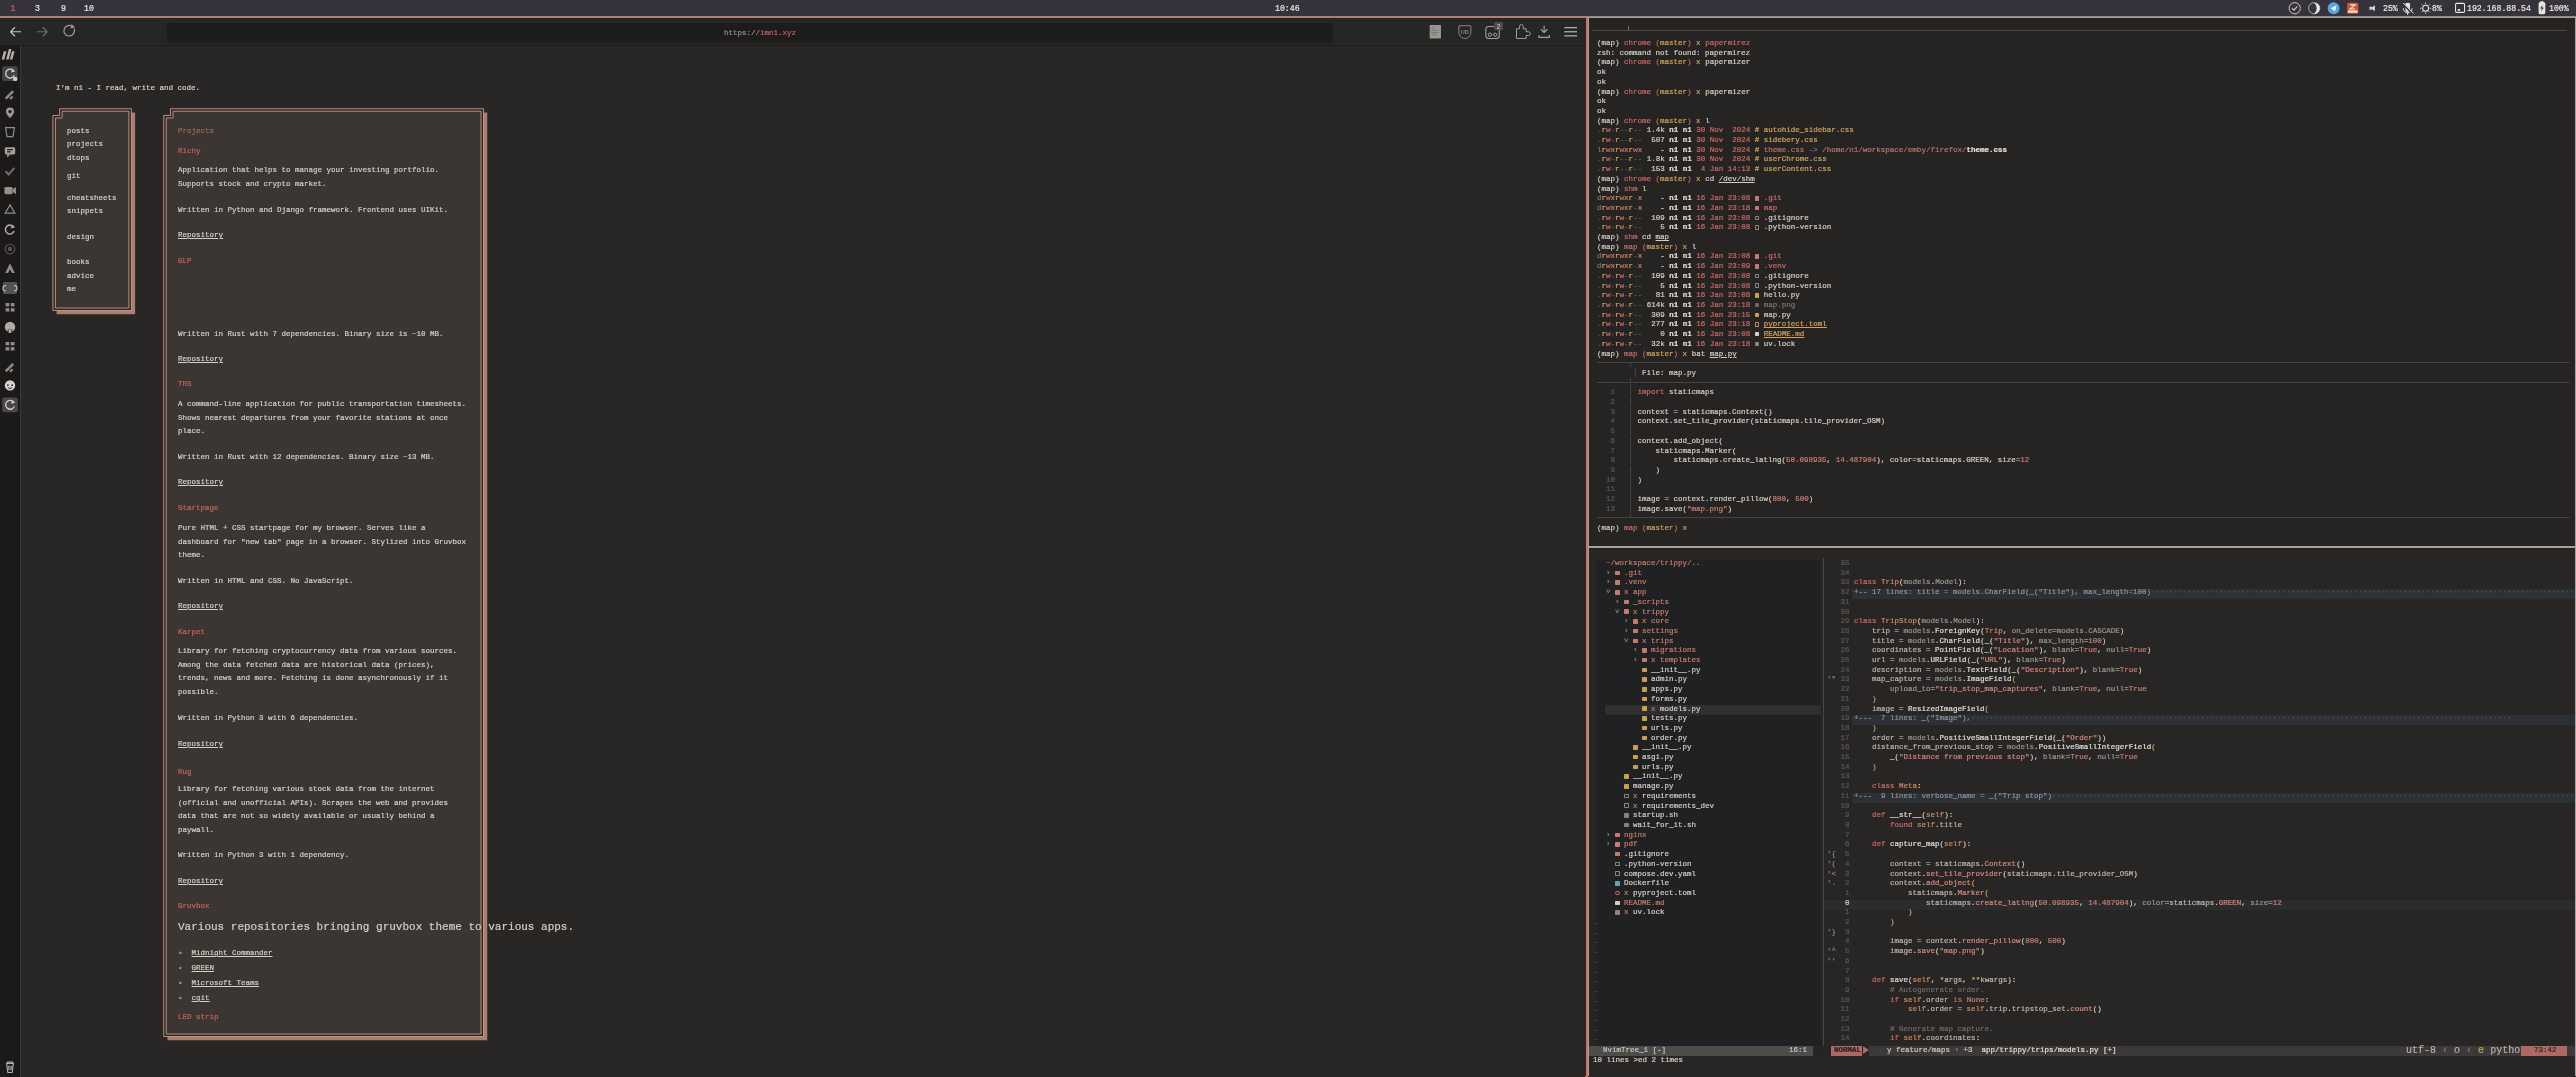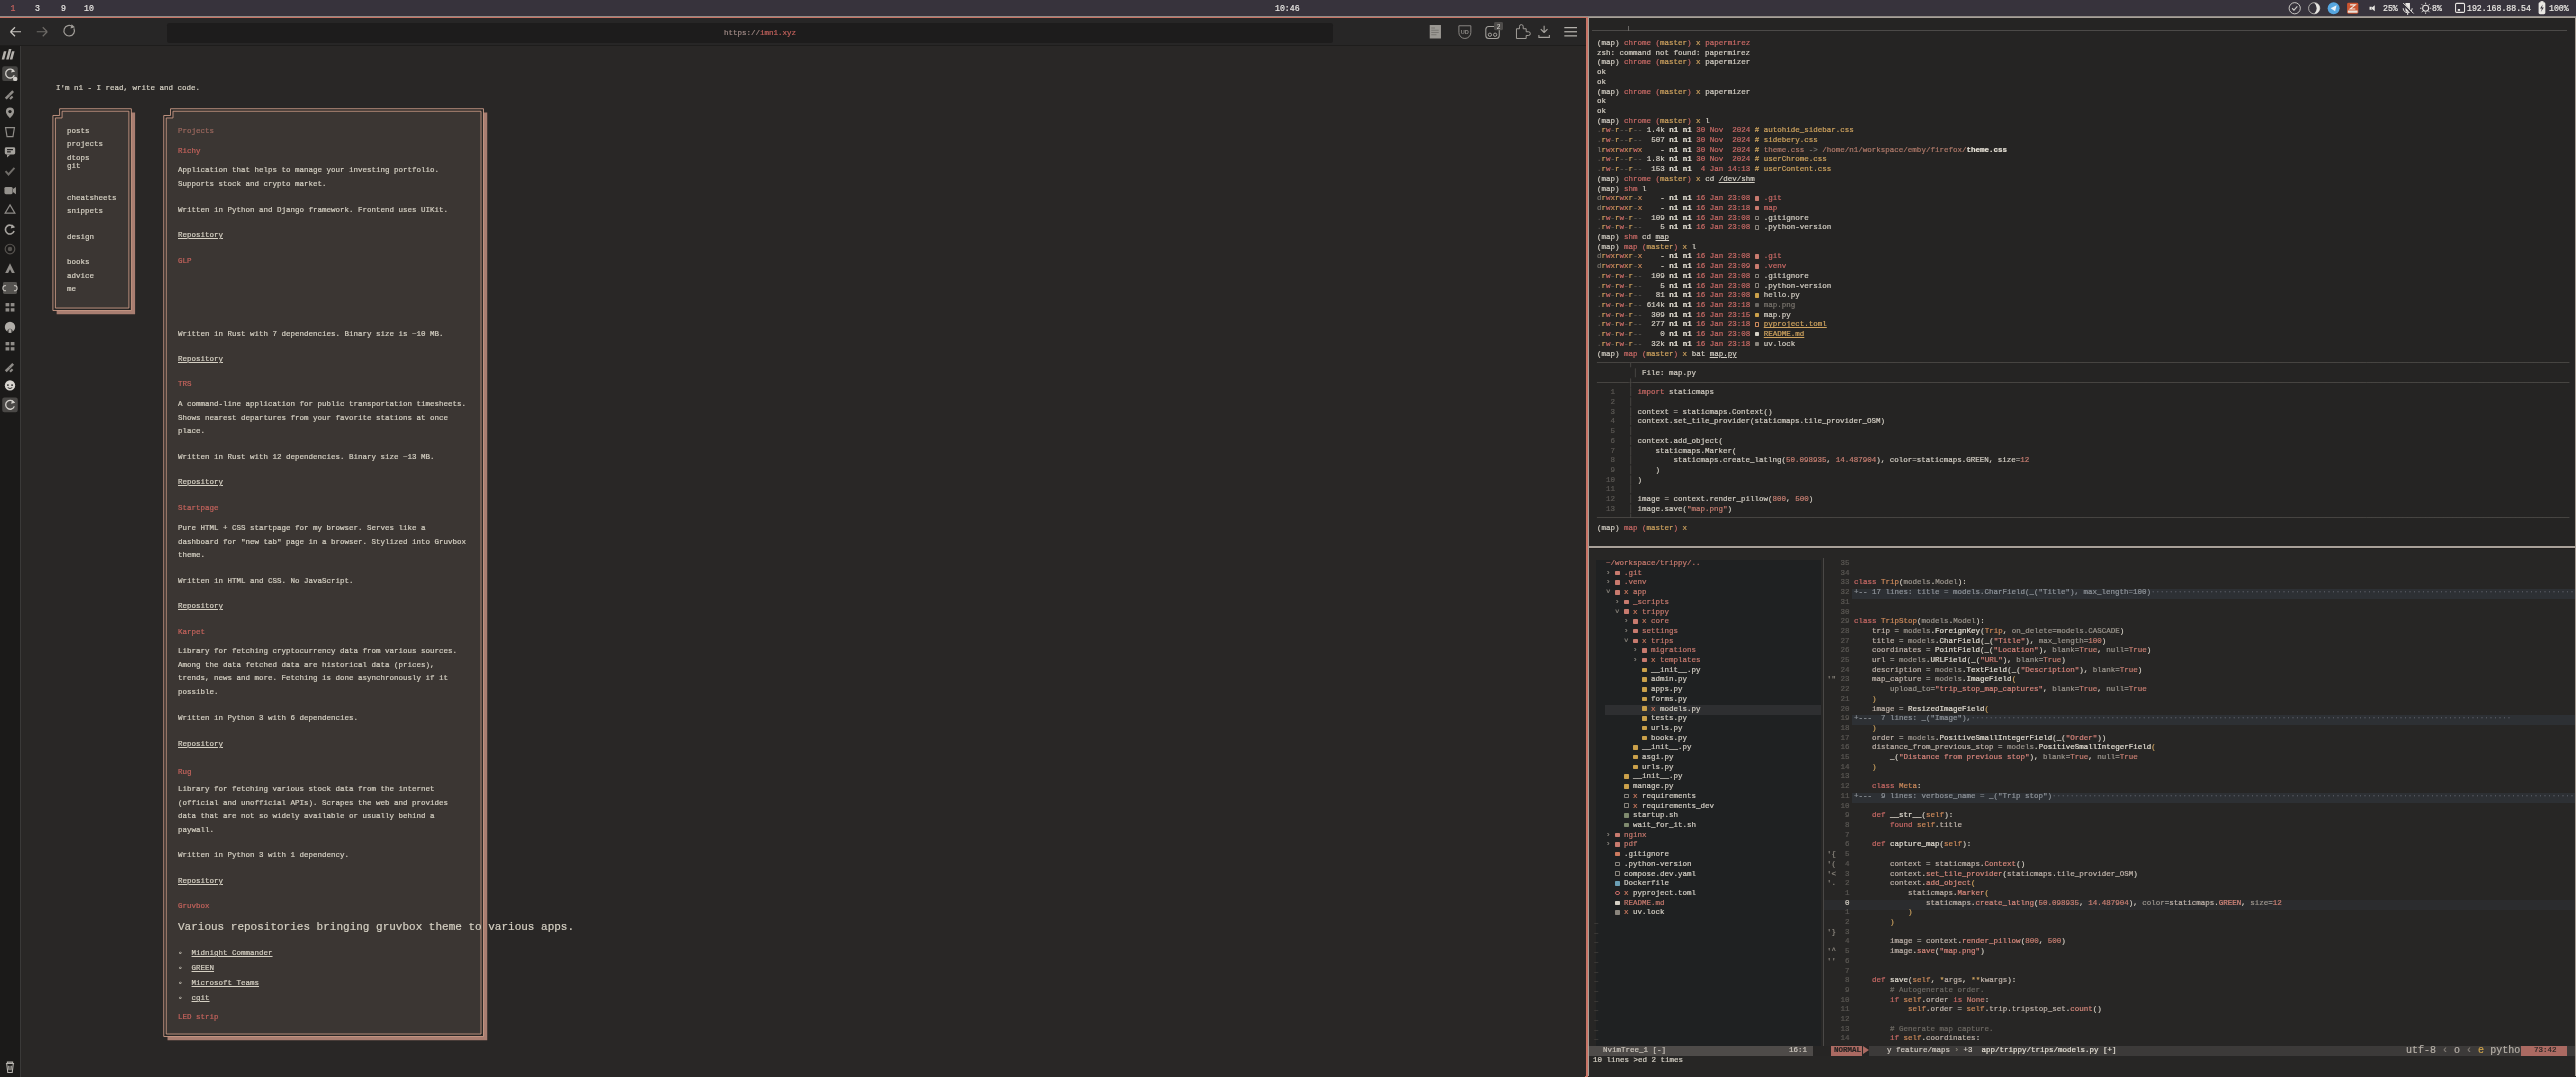--- a/index.html
+++ b/index.html
@@ -213,21 +213,21 @@
       <path d="M 13.3 4.3 L 102.7 4.3 L 102.7 267.7 L 4.3 267.7 L 4.3 13.3 L 13.3 13.3 Z" fill="#3b3633" stroke="#d2a08b" stroke-width="1.15"></path>
     </svg>
 <svg class="abs" style="left:142px;top:62px" width="325" height="933" viewBox="0 0 434 1246">
       <path d="M 15.0 6.0 L 433.0 6.0 L 433.0 1245.0 L 6.0 1245.0 L 6.0 15.0 L 15.0 15.0 Z" fill="#a97e71"></path>
       <path d="M 10.0 1.0 L 428.0 1.0 L 428.0 1240.0 L 1.0 1240.0 L 1.0 10.0 L 10.0 10.0 Z" fill="#292726" stroke="#d2a08b" stroke-width="1.15"></path>
       <path d="M 13.3 4.3 L 424.7 4.3 L 424.7 1236.7 L 4.3 1236.7 L 4.3 13.3 L 13.3 13.3 Z" fill="#3b3633" stroke="#d2a08b" stroke-width="1.15"></path>
     </svg>
 <div class="pre" style="left:46px;top:79px;font-size:7.5px;line-height:13.6px;color:#d5d0c3">posts</div>
 <div class="pre" style="left:46px;top:92px;font-size:7.5px;line-height:13.6px;color:#d5d0c3">projects</div>
 <div class="pre" style="left:46px;top:106px;font-size:7.5px;line-height:13.6px;color:#d5d0c3">dtops</div>
-<div class="pre" style="left:46px;top:114px;font-size:7.5px;line-height:13.6px;color:#d5d0c3">git</div>
+<div class="pre" style="left:46px;top:124px;font-size:7.5px;line-height:13.6px;color:#d5d0c3">git</div>
 <div class="pre" style="left:46px;top:146px;font-size:7.5px;line-height:13.6px;color:#d5d0c3">cheatsheets</div>
 <div class="pre" style="left:46px;top:159px;font-size:7.5px;line-height:13.6px;color:#d5d0c3">snippets</div>
 <div class="pre" style="left:46px;top:185px;font-size:7.5px;line-height:13.6px;color:#d5d0c3">design</div>
 <div class="pre" style="left:46px;top:210px;font-size:7.5px;line-height:13.6px;color:#d5d0c3">books</div>
 <div class="pre" style="left:46px;top:224px;font-size:7.5px;line-height:13.6px;color:#d5d0c3">advice</div>
 <div class="pre" style="left:46px;top:237px;font-size:7.5px;line-height:13.6px;color:#d5d0c3">me</div>
 <div class="pre" style="left:157px;top:79px;font-size:7.5px;line-height:13.6px"><span class="h2c">Projects</span></div>
 <div class="pre" style="left:157px;top:99px;font-size:7.5px;line-height:13.6px"><span class="h3c">Richy</span></div>
 <div class="pre" style="left:157px;top:118px;font-size:7.5px;line-height:13.6px;color:#d5d0c3">Application that helps to manage your investing portfolio.
 Supports stock and crypto market.</div>
@@ -346,21 +346,21 @@
     <span style="color:#8a857d">˅</span> <span class="ic"><i style="background:#c87a6e;border-radius:0.7px"></i></span> <span style="color:#cd7a5f">x</span> <span class="dir">trips</span>
       <span style="color:#8a857d">›</span> <span class="ic"><i style="background:#c87a6e;border-radius:0.7px"></i></span> <span class="dir">migrations</span>
       <span style="color:#8a857d">›</span> <span class="ic"><i style="background:#c87a6e;border-radius:0.7px"></i></span> <span style="color:#cd7a5f">x</span> <span class="dir">templates</span>
         <span class="ic"><i style="background:#caa04a;border-radius:0.7px"></i></span> <span class="wht">__init__.py</span>
         <span class="ic"><i style="background:#caa04a;border-radius:0.7px"></i></span> <span class="wht">admin.py</span>
         <span class="ic"><i style="background:#caa04a;border-radius:0.7px"></i></span> <span class="wht">apps.py</span>
         <span class="ic"><i style="background:#caa04a;border-radius:0.7px"></i></span> <span class="wht">forms.py</span>
         <span class="ic"><i style="background:#caa04a;border-radius:0.7px"></i></span> <span style="color:#cd7a5f">x</span> <span class="wht">models.py</span>
         <span class="ic"><i style="background:#caa04a;border-radius:0.7px"></i></span> <span class="wht">tests.py</span>
         <span class="ic"><i style="background:#caa04a;border-radius:0.7px"></i></span> <span class="wht">urls.py</span>
-        <span class="ic"><i style="background:#caa04a;border-radius:0.7px"></i></span> <span class="wht">books.py</span>
+        <span class="ic"><i style="background:#caa04a;border-radius:0.7px"></i></span> <span class="wht">order.py</span>
       <span class="ic"><i style="background:#caa04a;border-radius:0.7px"></i></span> <span class="wht">__init__.py</span>
       <span class="ic"><i style="background:#caa04a;border-radius:0.7px"></i></span> <span class="wht">asgi.py</span>
       <span class="ic"><i style="background:#caa04a;border-radius:0.7px"></i></span> <span class="wht">urls.py</span>
     <span class="ic"><i style="background:#caa04a;border-radius:0.7px"></i></span> <span class="wht">__init__.py</span>
     <span class="ic"><i style="background:#caa04a;border-radius:0.7px"></i></span> <span class="wht">manage.py</span>
     <span class="ic"><i style="border:0.7px solid #8a857d;border-radius:0.7px"></i></span> <span style="color:#cd7a5f">x</span> <span class="wht">requirements</span>
     <span class="ic"><i style="border:0.7px solid #8a857d;border-radius:0.7px"></i></span> <span style="color:#cd7a5f">x</span> <span class="wht">requirements_dev</span>
     <span class="ic"><i style="background:#7f8a6e;border-radius:0.7px"></i></span> <span class="wht">startup.sh</span>
     <span class="ic"><i style="background:#7f8a6e;border-radius:0.7px"></i></span> <span class="wht">wait_for_it.sh</span>
 <span style="color:#8a857d">›</span> <span class="ic"><i style="background:#c87a6e;border-radius:0.7px"></i></span> <span class="dir">nginx</span>

